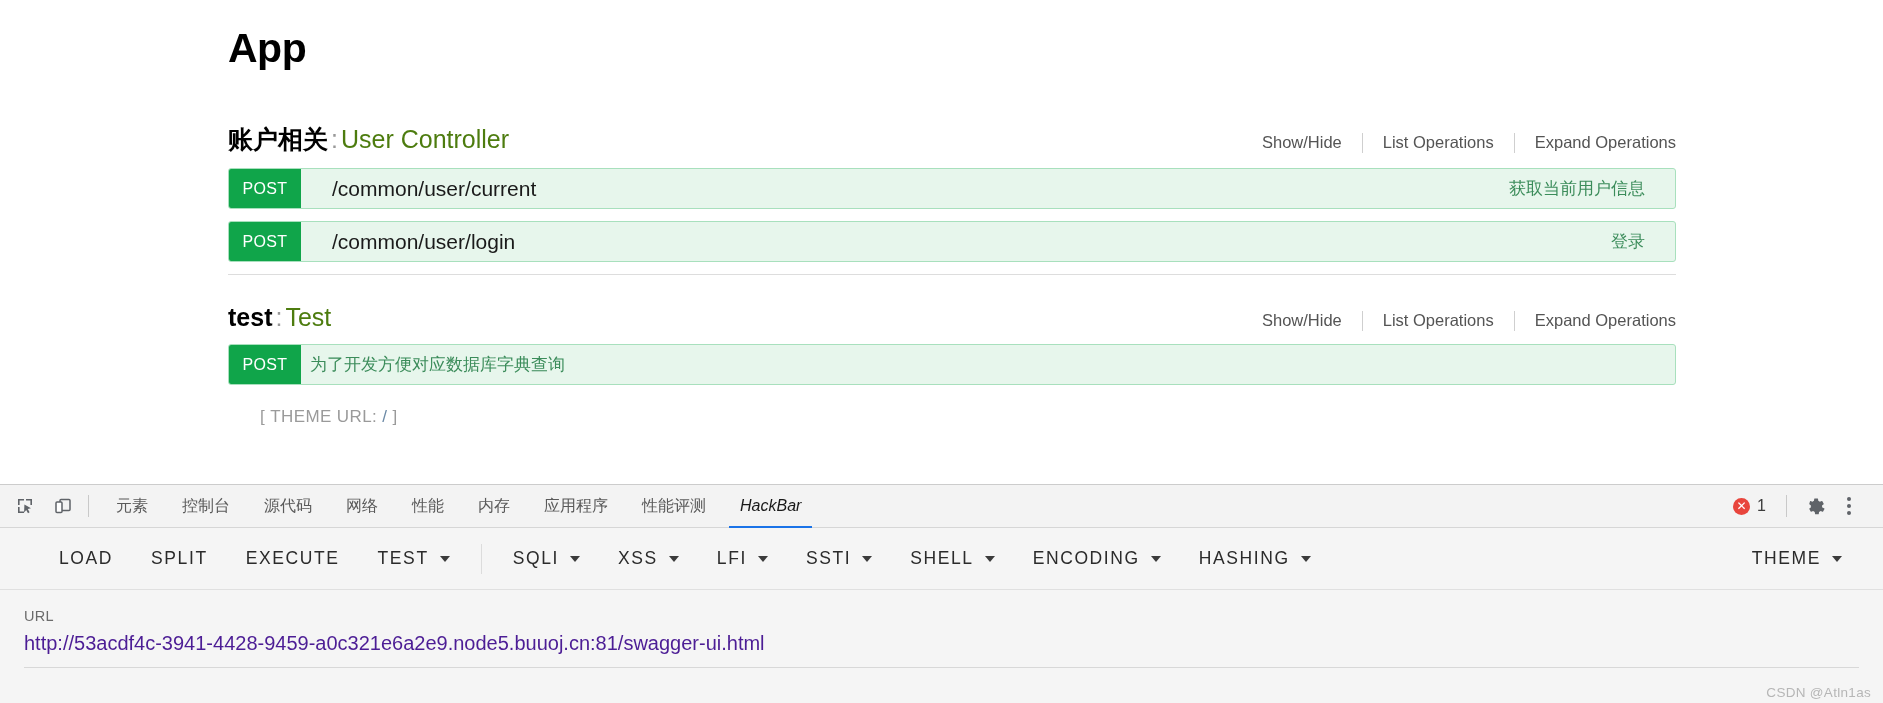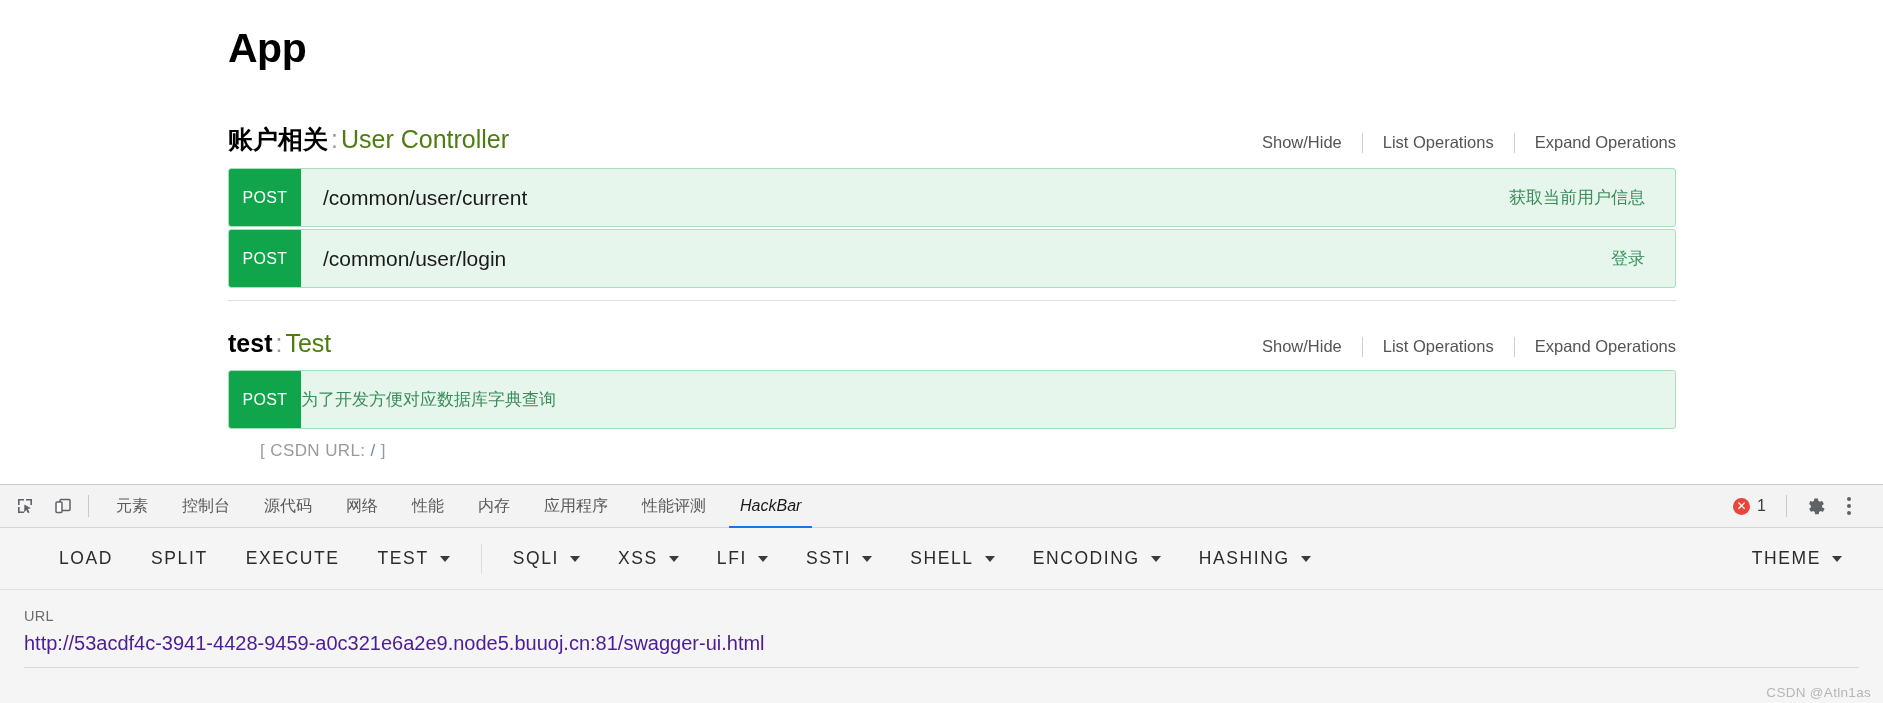--- a/index.html
+++ b/index.html
@@ -77,22 +77,23 @@
     background: #cfcfcf;
     display: inline-block;
   }
 
   .endpoint {
     display: flex;
     align-items: stretch;
     background: #e7f6ec;
     border: 1px solid #a8e0bd;
     border-radius: 3px;
-    height: 59px;
-    margin-bottom: 2px;
+    height: 41px;
+    margin-bottom: 12px;
+    gap: 9px;
   }
   .method-badge {
     width: 72px;
     min-width: 72px;
     background: #10a54a;
     color: #ffffff;
     font-size: 16px;
     display: flex;
     align-items: center;
     justify-content: center;
@@ -330,21 +331,21 @@
         </div>
       </div>
 
       <div class="endpoint">
         <div class="method-badge">POST</div>
         <div class="endpoint-desc">为了开发方便对应数据库字典查询</div>
       </div>
     </div>
 
     <div class="base-url">
-      <span>[ </span><span class="bu-label">CSDN URL</span><span>: </span><span class="bu-slash">/</span><span> ]</span>
+      <span>[ </span><span class="bu-label">THEME URL</span><span>: </span><span class="bu-slash">/</span><span> ]</span>
     </div>
 
   </div>
 </div>
 
 <div class="devtools">
 
   <div class="dt-tabbar">
     <div class="dt-icons">
       <div class="dt-icon-btn">

